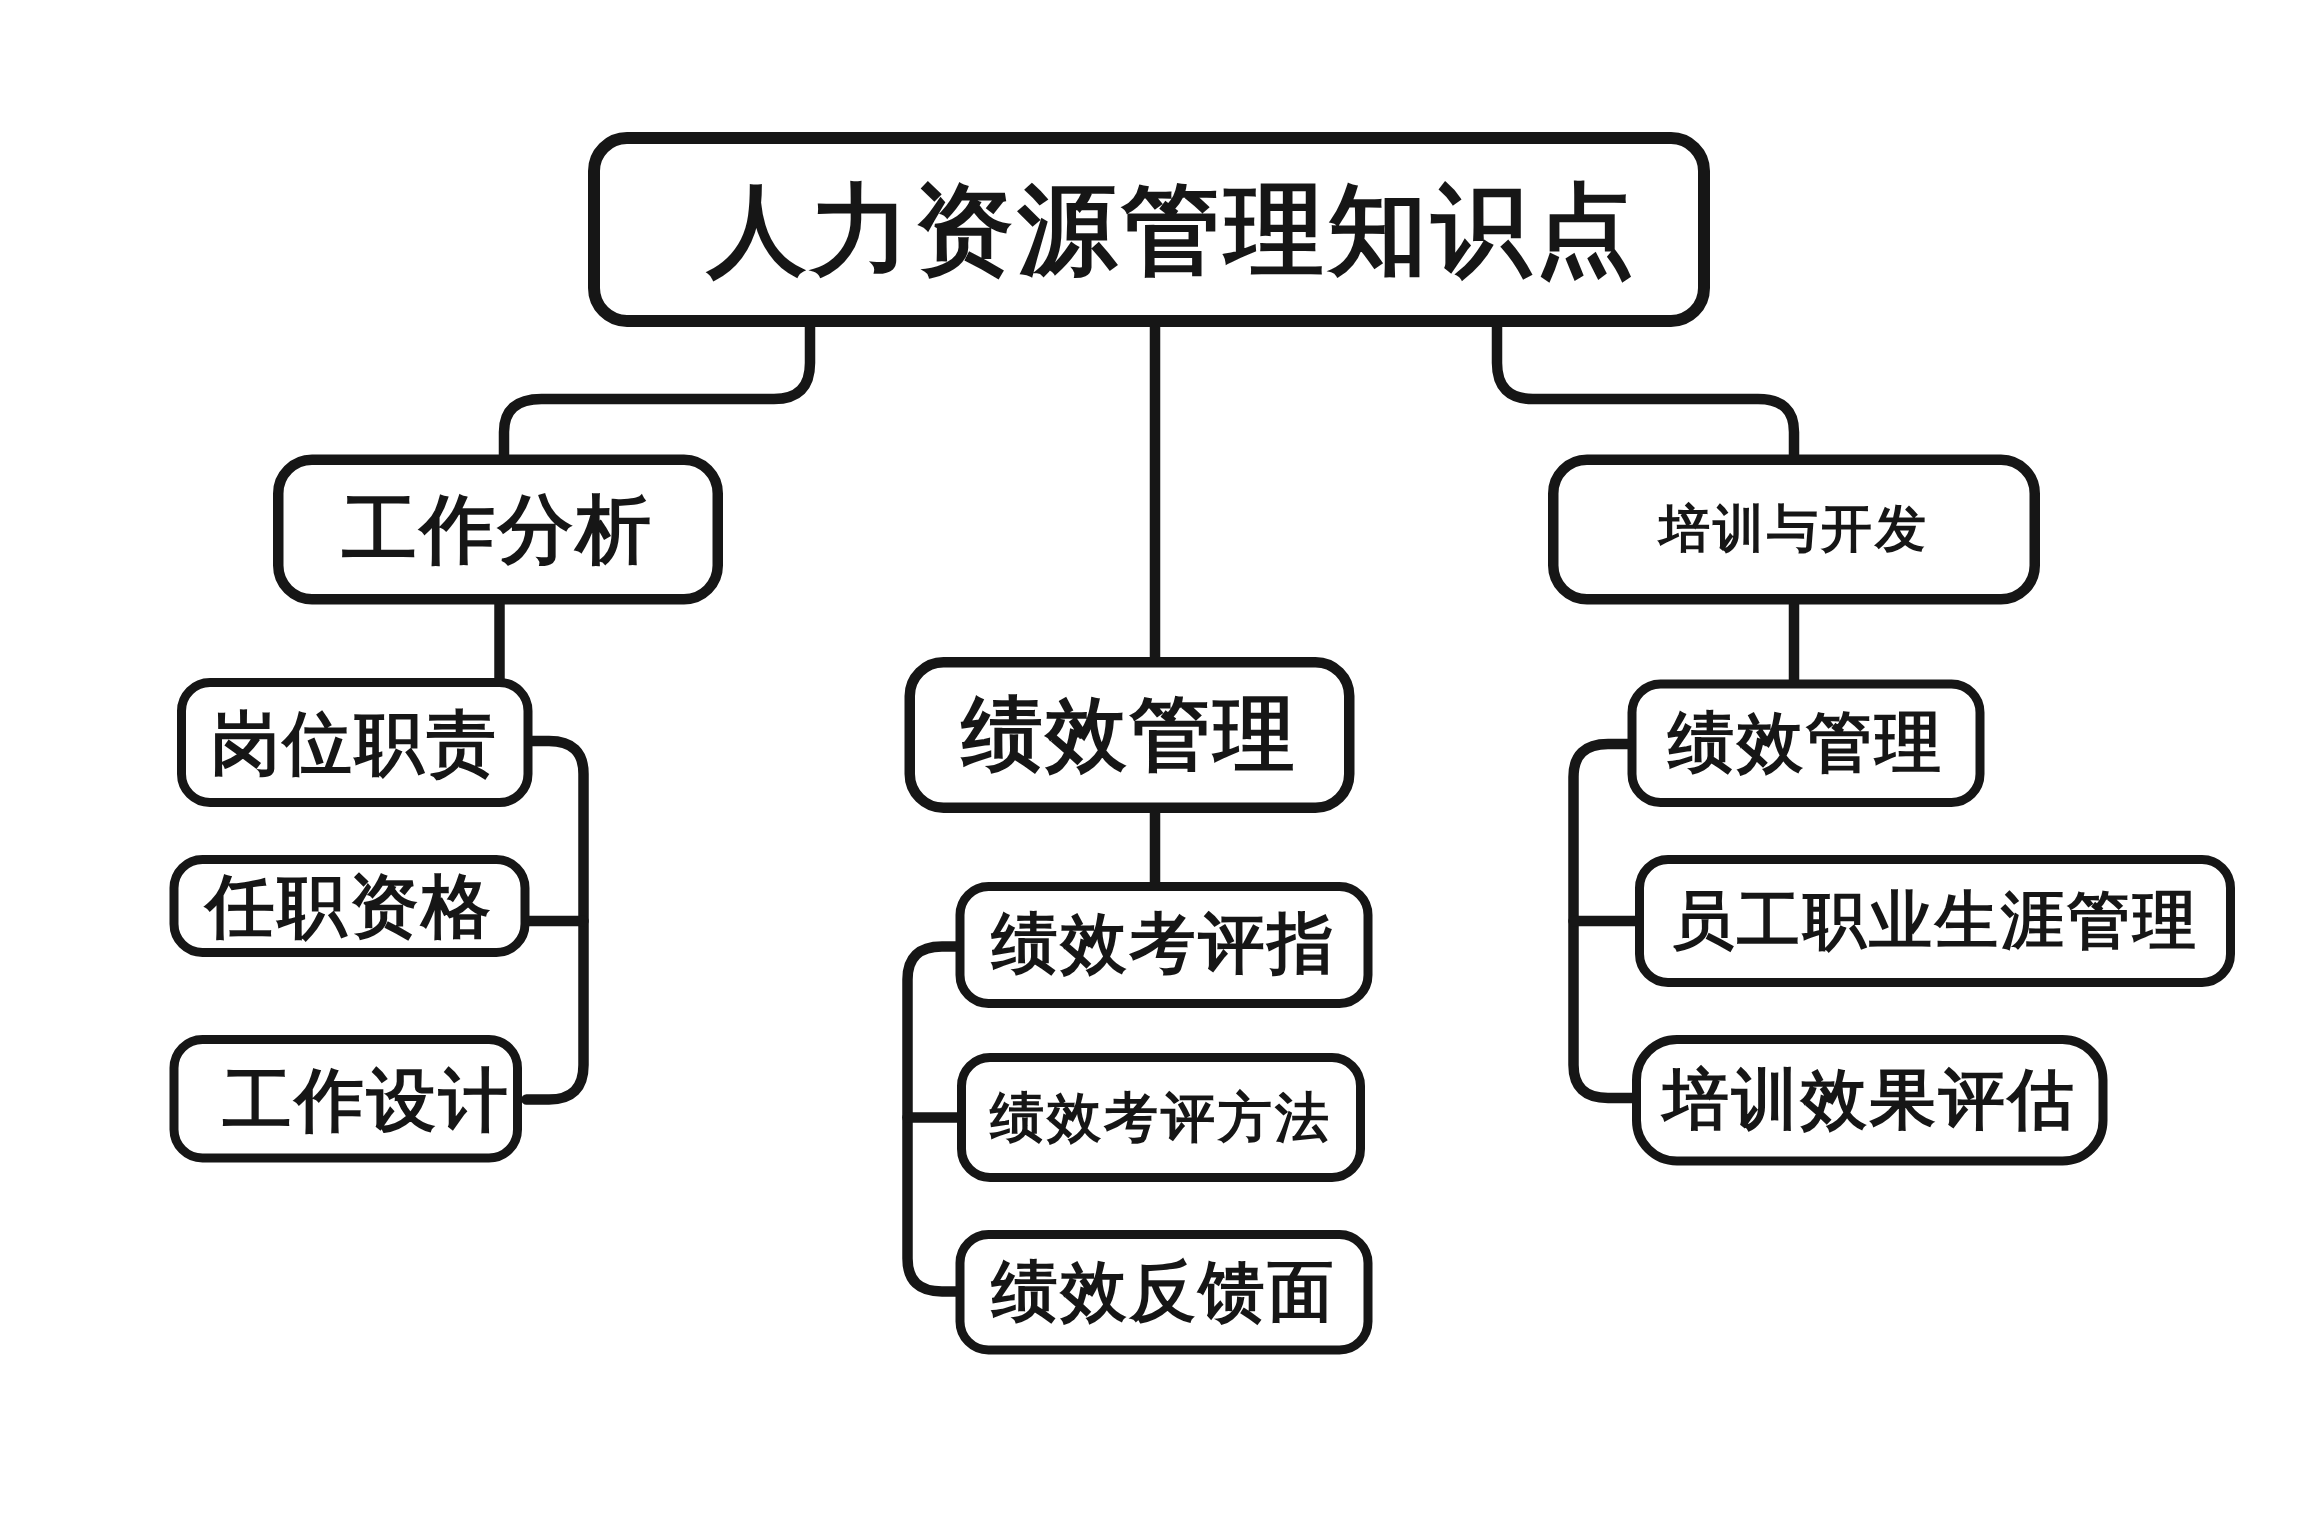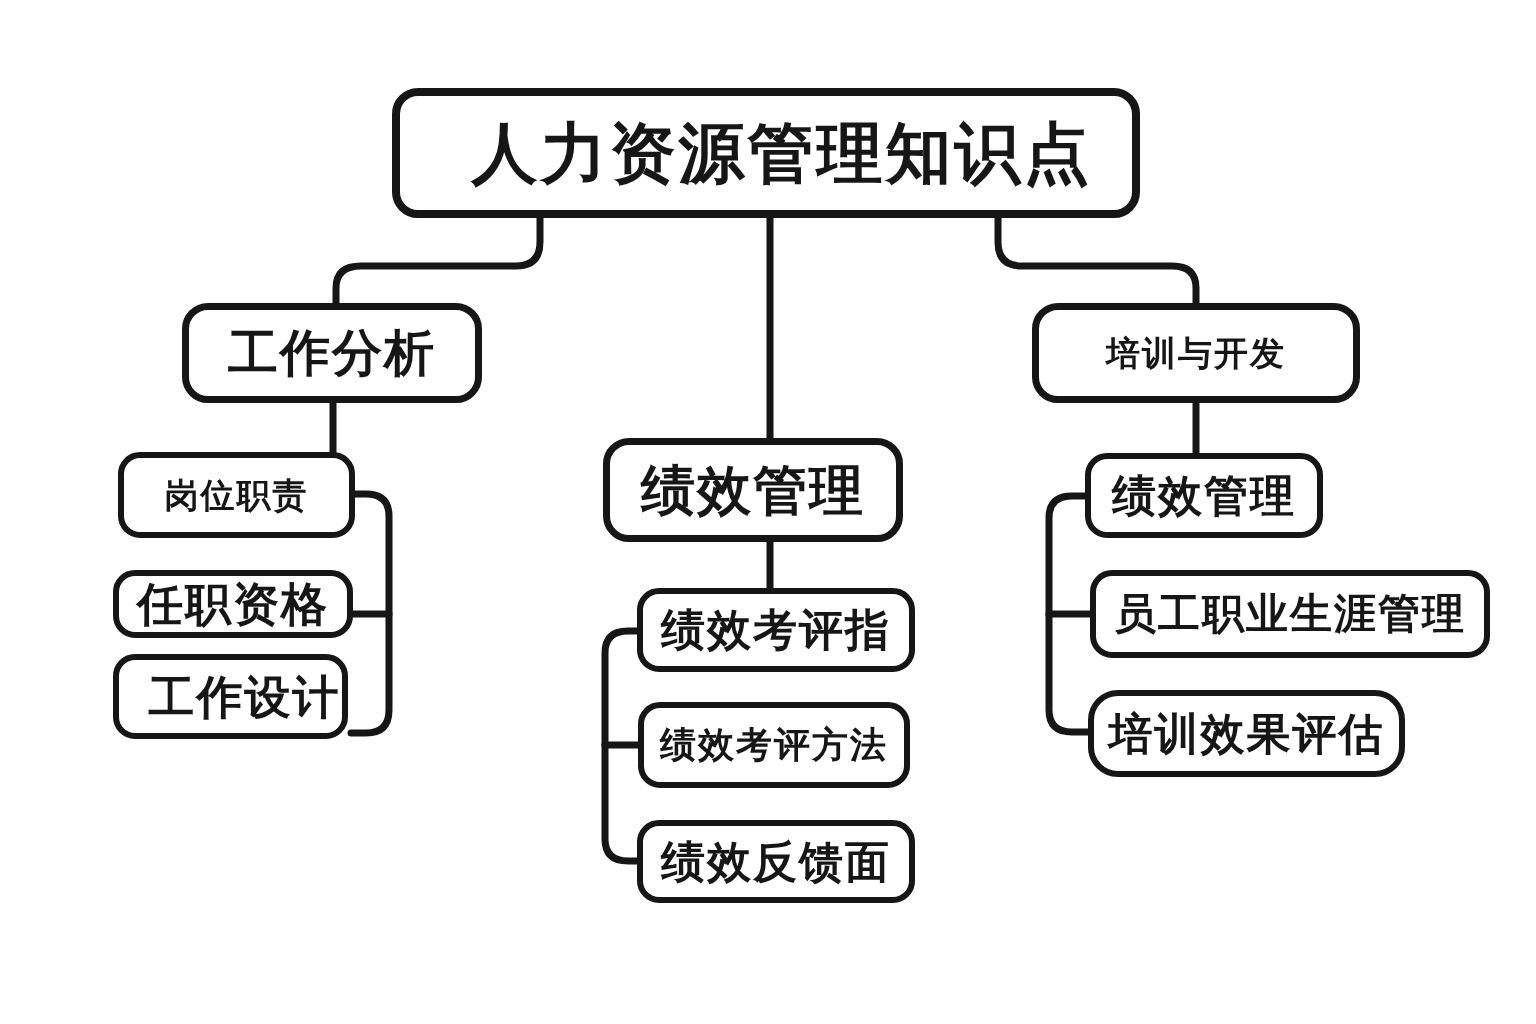--- a/index.html
+++ b/index.html
@@ -64,23 +64,23 @@
     <path d="M640,631 H628 Q605,631 605,653 V839 Q605,861 628,861 H640"></path>
     <path d="M605,745 H641"></path>
     <path d="M1196,400 V457"></path>
     <path d="M1088,496 H1072 Q1049,496 1049,518 V710 Q1049,732 1072,732 H1091"></path>
     <path d="M1049,614 H1093"></path>
   </svg>
 
   <div class="node root" style="left:392px; top:88px; width:748px; height:130px;padding-left:32px;">人力资源管理知识点</div>
 
   <div class="node branch" style="left:182px; top:303px; width:300px; height:100px;">工作分析</div>
-  <div class="node leaf" style="left:118px; top:452px; width:237px; height:86px; font-size:34px;text-align:center;">岗位职责</div>
+  <div class="node leaf" style="left:118px; top:452px; width:237px; height:86px; font-size:46px;text-align:center;">岗位职责</div>
   <div class="node leaf" style="left:113px; top:570px; width:240px; height:68px; font-size:46px;">任职资格</div>
-  <div class="node leaf" style="left:113px; top:654px; width:235px; height:85px; font-size:46px;padding-left:28px;">工作设计</div>
+  <div class="node leaf" style="left:113px; top:690px; width:235px; height:85px; font-size:46px;padding-left:28px;">工作设计</div>
 
   <div class="node branch" style="left:603px; top:438px; width:300px; height:104px; font-size:54px;">绩效管理</div>
   <div class="node leaf" style="left:637px; top:588px; width:278px; height:84px;">绩效考评指</div>
   <div class="node leaf" style="left:638px; top:702px; width:272px; height:86px; font-size:36px;">绩效考评方法</div>
   <div class="node leaf" style="left:637px; top:820px; width:278px; height:83px;">绩效反馈面</div>
 
   <div class="node branch" style="left:1032px; top:303px; width:328px; height:100px; font-size:34px;">培训与开发</div>
   <div class="node leaf" style="left:1085px; top:453px; width:238px; height:85px;">绩效管理</div>
   <div class="node leaf" style="left:1090px; top:570px; width:400px; height:88px; font-size:42px;">员工职业生涯管理</div>
   <div class="node leaf" style="left:1088px; top:690px; width:317px; height:87px;border-radius:30px;">培训效果评估</div>

